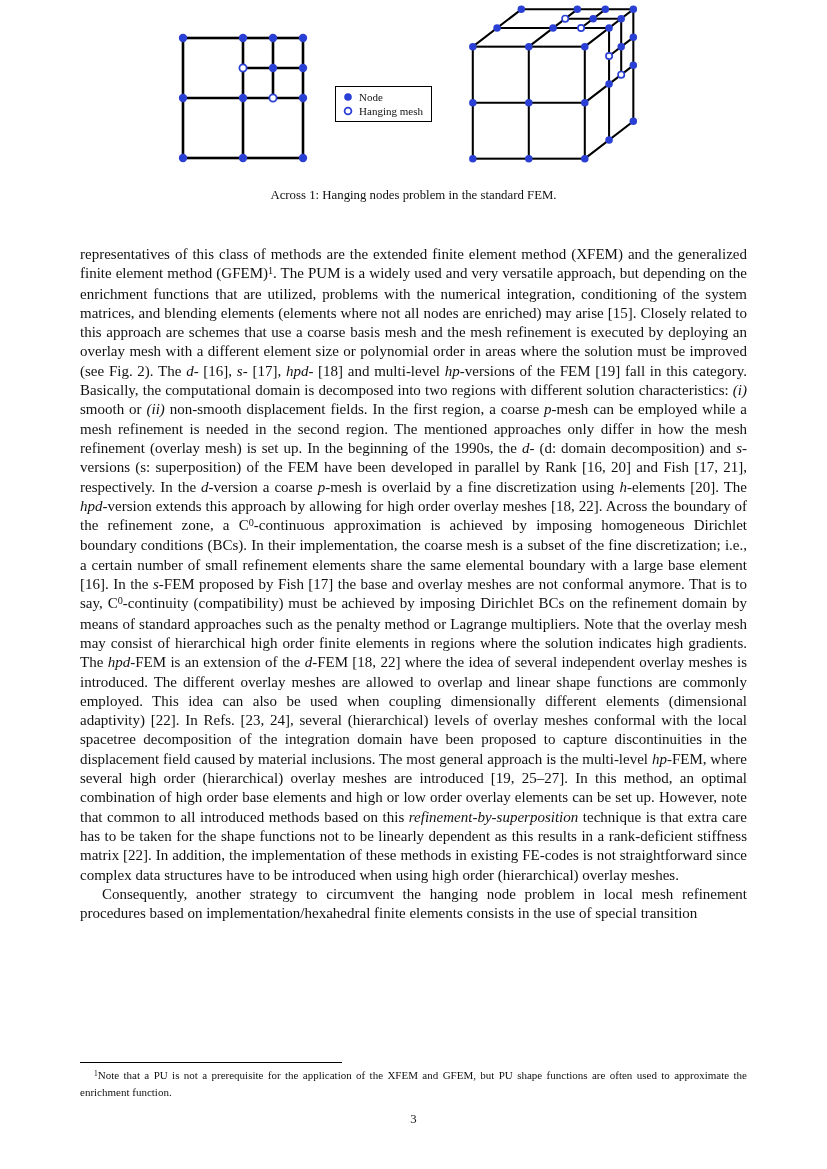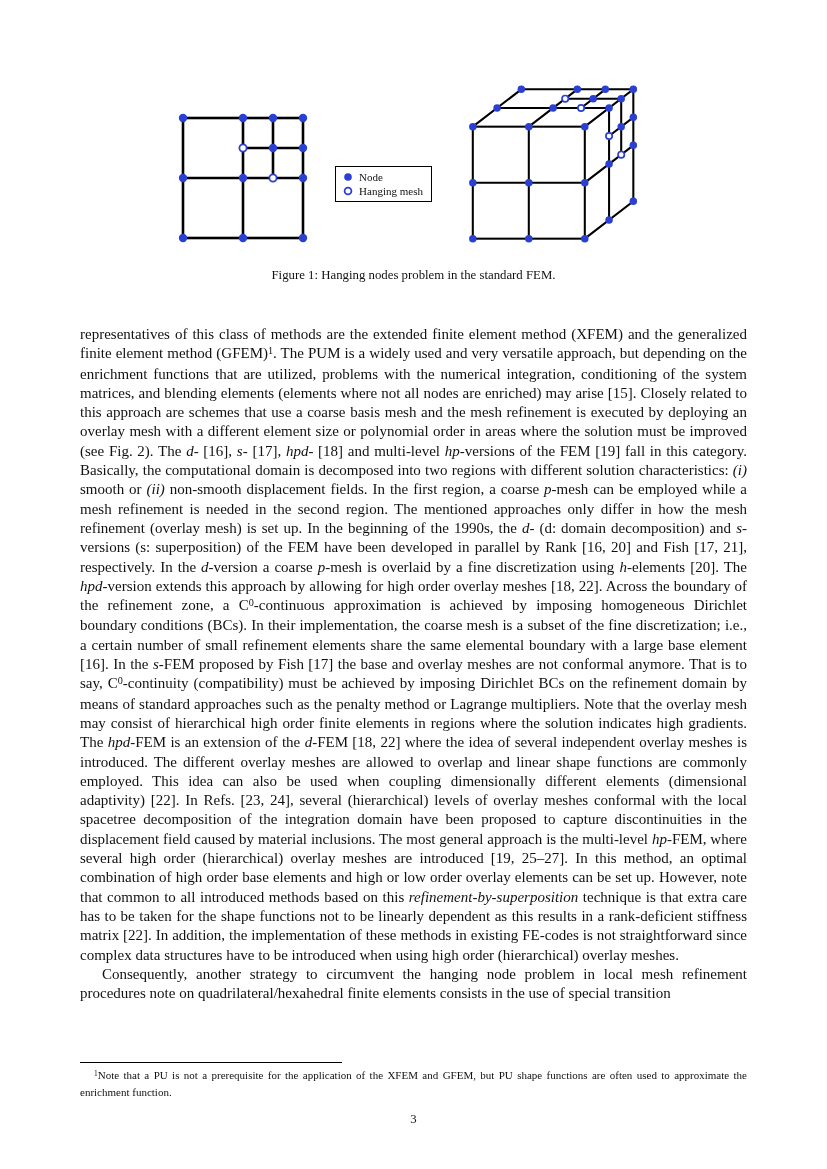--- a/index.html
+++ b/index.html
@@ -9,21 +9,21 @@
     position: relative;
     width: 827px;
     height: 1169px;
     margin: 0 auto;
     background: #fff;
     overflow: hidden;
   }
   :root { --node-color: #2a3fd4; }
 
   
-  .figure-block { padding-top: 80px; }
+  .figure-block { }
   .figure-row {
     display: flex;
     justify-content: center;
     align-items: flex-end;
     gap: 22px;
   }
   svg.mesh2d { width: 140px; height: 140px; display: block; }
   svg.mesh3d { width: 200px; height: 168px; display: block; }
   .mesh-line { stroke: #000; fill: none; }
   .mesh2d .mesh-line { stroke-width: 2.6; }
@@ -188,26 +188,26 @@
         </g>
         <g>
           <circle class="hn" cx="124" cy="30" r="3.4"></circle>
           <circle class="hn" cx="107" cy="20" r="3.4"></circle>
           <circle class="hn" cx="154" cy="60" r="3.4"></circle>
           <circle class="hn" cx="167" cy="80" r="3.4"></circle>
         </g>
       </svg>
     </div>
 
-    <div class="caption">Figure 1: Hanging nodes problem in the standard FEM.</div>
+    <div class="caption">Across 1: Hanging nodes problem in the standard FEM.</div>
   </div>
 
   <div class="body-text">
     <p><span>representatives of this class of methods are the extended finite element method (XFEM) and the generalized finite element method (GFEM)</span><span class="sup">1</span><span>. The PUM is a widely used and very versatile approach, but depending on the enrichment functions that are utilized, problems with the numerical integration, conditioning of the system matrices, and blending elements (elements where not all nodes are enriched) may arise [15]. Closely related to this approach are schemes that use a coarse basis mesh and the mesh refinement is executed by deploying an overlay mesh with a different element size or polynomial order in areas where the solution must be improved (see Fig. 2). The </span><span class="i">d</span><span>- [16], </span><span class="i">s</span><span>- [17], </span><span class="i">hpd</span><span>- [18] and multi-level </span><span class="i">hp</span><span>-versions of the FEM [19] fall in this category. Basically, the computational domain is decomposed into two regions with different solution characteristics: </span><span class="i">(i)</span><span> smooth or </span><span class="i">(ii)</span><span> non-smooth displacement fields. In the first region, a coarse </span><span class="i">p</span><span>-mesh can be employed while a mesh refinement is needed in the second region. The mentioned approaches only differ in how the mesh refinement (overlay mesh) is set up. In the beginning of the 1990s, the </span><span class="i">d</span><span>- (d: domain decomposition) and </span><span class="i">s</span><span>-versions (s: superposition) of the FEM have been developed in parallel by Rank [16, 20] and Fish [17, 21], respectively. In the </span><span class="i">d</span><span>-version a coarse </span><span class="i">p</span><span>-mesh is overlaid by a fine discretization using </span><span class="i">h</span><span>-elements [20]. The </span><span class="i">hpd</span><span>-version extends this approach by allowing for high order overlay meshes [18, 22]. Across the boundary of the refinement zone, a C</span><span class="sup">0</span><span>-continuous approximation is achieved by imposing homogeneous Dirichlet boundary conditions (BCs). In their implementation, the coarse mesh is a subset of the fine discretization; i.e., a certain number of small refinement elements share the same elemental boundary with a large base element [16]. In the </span><span class="i">s</span><span>-FEM proposed by Fish [17] the base and overlay meshes are not conformal anymore. That is to say, C</span><span class="sup">0</span><span>-continuity (compatibility) must be achieved by imposing Dirichlet BCs on the refinement domain by means of standard approaches such as the penalty method or Lagrange multipliers. Note that the overlay mesh may consist of hierarchical high order finite elements in regions where the solution indicates high gradients. The </span><span class="i">hpd</span><span>-FEM is an extension of the </span><span class="i">d</span><span>-FEM [18, 22] where the idea of several independent overlay meshes is introduced. The different overlay meshes are allowed to overlap and linear shape functions are commonly employed. This idea can also be used when coupling dimensionally different elements (dimensional adaptivity) [22]. In Refs. [23, 24], several (hierarchical) levels of overlay meshes conformal with the local spacetree decomposition of the integration domain have been proposed to capture discontinuities in the displacement field caused by material inclusions. The most general approach is the multi-level </span><span class="i">hp</span><span>-FEM, where several high order (hierarchical) overlay meshes are introduced [19, 25–27]. In this method, an optimal combination of high order base elements and high or low order overlay elements can be set up. However, note that common to all introduced methods based on this </span><span class="i">refinement-by-superposition</span><span> technique is that extra care has to be taken for the shape functions not to be linearly dependent as this results in a rank-deficient stiffness matrix [22]. In addition, the implementation of these methods in existing FE-codes is not straightforward since complex data structures have to be introduced when using high order (hierarchical) overlay meshes.</span></p>
-    <p><span>Consequently, another strategy to circumvent the hanging node problem in local mesh refinement procedures note on quadrilateral/hexahedral finite elements consists in the use of special transition</span></p>
+    <p><span>Consequently, another strategy to circumvent the hanging node problem in local mesh refinement procedures based on implementation/hexahedral finite elements consists in the use of special transition</span></p>
   </div>
 
   <div class="footnote">
     <div class="footnote-rule"></div>
     <p class="footnote-text"><span class="sup">1</span><span>Note that a PU is not a prerequisite for the application of the XFEM and GFEM, but PU shape functions are often used to approximate the enrichment function.</span></p>
   </div>
 
   <div class="page-number">3</div>
 
 </div>

